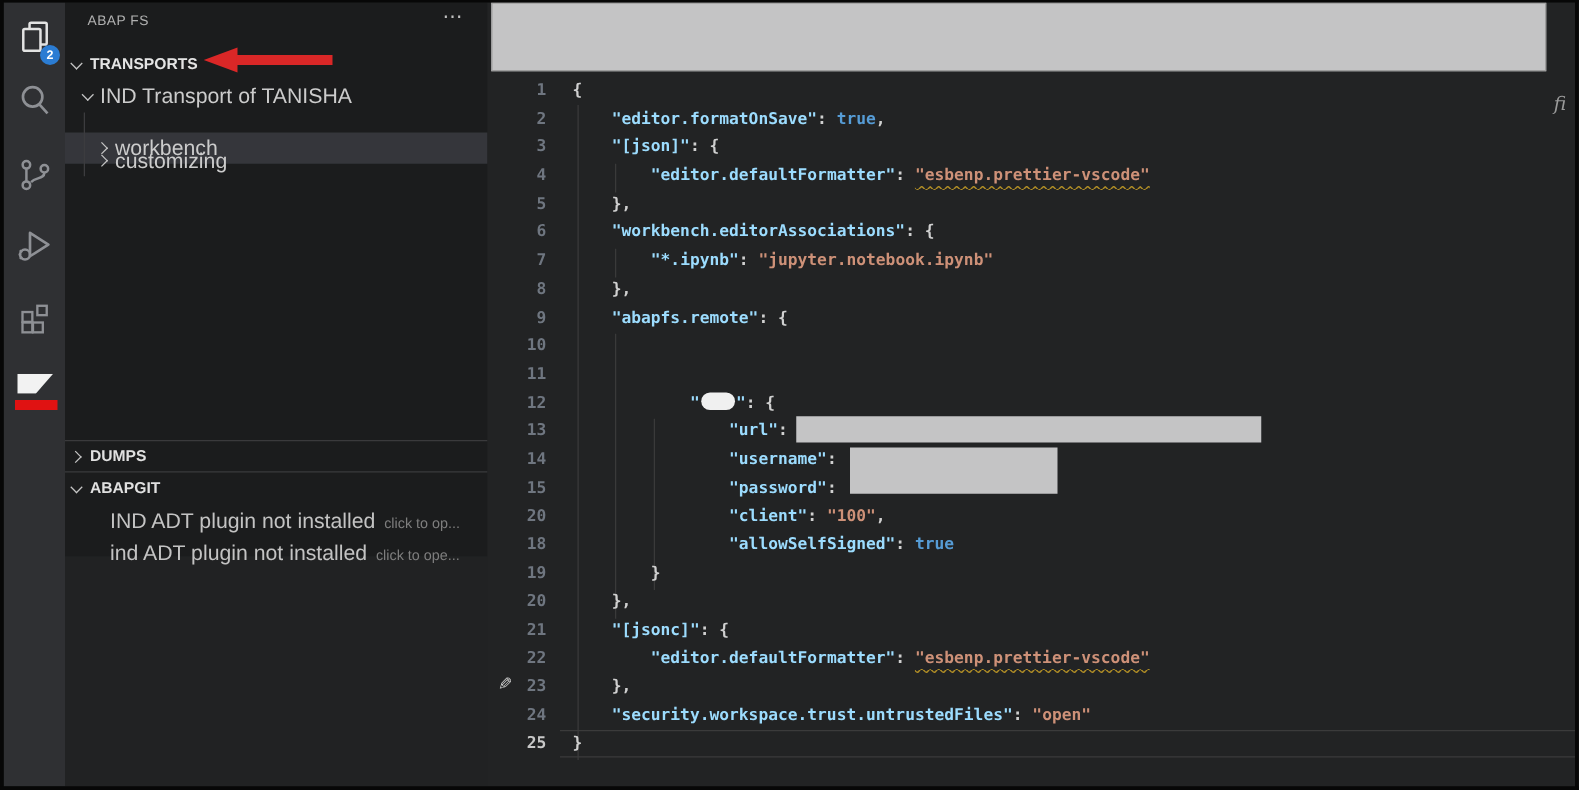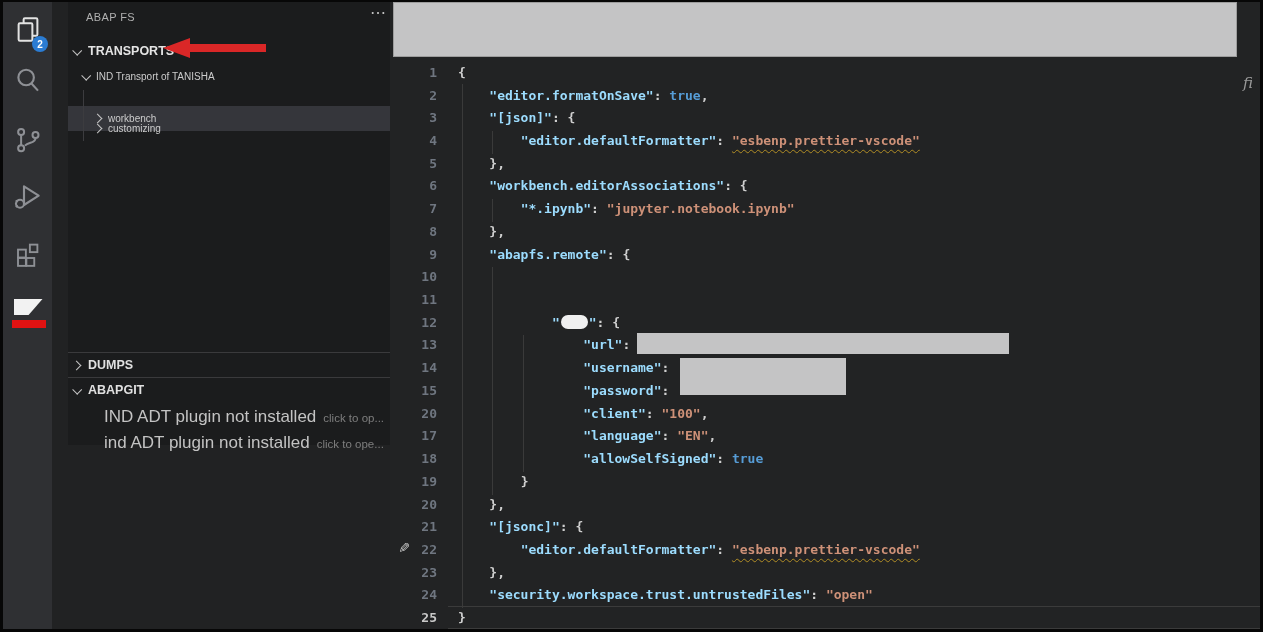--- a/index.html
+++ b/index.html
@@ -20,34 +20,34 @@
   .ab-item svg { display:block; }
   .badge { position:absolute; right:4px; bottom:-2px; width:16px; height:16px; border-radius:50%;
            background:#2b7cd3; color:#fff; font-size:10px; font-weight:bold;
            display:flex; align-items:center; justify-content:center; }
   .abap-glyph { position:relative; width:32px; height:30px; }
   .abap-trapezoid { position:absolute; left:2px; top:2px; width:29px; height:16px; background:#f2f2f2;
                     clip-path:polygon(0 0, 100% 0, 52% 100%, 0 100%); }
   .abap-bar { position:absolute; left:0; top:23px; width:34px; height:8px; background:#e01212; }
 
   
-  .sidebar { position:absolute; left:52px; top:2px; width:338px; height:443px; background:#1b1c1d; color:#cfcfcf;margin-left:16px; }
+  .sidebar { position:absolute; left:52px; top:2px; width:338px; height:443px; background:#1b1c1d; color:#cfcfcf; }
   .sb-title-row { position:absolute; left:0; top:0; width:100%; height:30px; display:flex; align-items:center; }
   .sb-title { margin-left:18px; font-size:11px; letter-spacing:.4px; color:#b0b0b0; }
   .sb-more { position:absolute; right:18px; top:1px; font-size:16px; letter-spacing:2px; color:#c0c0c0; cursor:pointer; }
 
   .chev { display:inline-block; width:7px; height:7px; border-right:1.7px solid #c5c5c5; border-bottom:1.7px solid #c5c5c5; flex:0 0 auto; }
   .chev.down { transform:rotate(45deg) translateY(-1px); }
   .chev.right { transform:rotate(-45deg); }
 
   .row { display:flex; align-items:center; cursor:pointer; }
   .transports-header { position:absolute; left:0; top:38px; width:100%; height:22px; padding-left:5px; gap:8px; }
   .transports-header .lbl { font-size:12.5px; font-weight:bold; color:#e4e4e4; }
 
-  .tree-row { position:absolute; width:100%; height:25px; gap:7px; font-size:10px; color:#cccccc; }
+  .tree-row { position:absolute; width:100%; height:25px; gap:7px; font-size:17px; color:#cccccc; }
   .tree-row.sel { background:#35363b; }
   .indent-guide-tree { position:absolute; left:15px; top:88px; width:1px; height:51px; background:#3c3c3f; }
 
   .lower { position:absolute; left:0; top:350px; width:100%; }
   .sec-header { position:relative; width:100%; height:25px; display:flex; align-items:center; gap:8px; padding-left:5px;
                 border-top:1px solid #3a3a3c; cursor:pointer;text-align:right; }
   .sec-header .lbl { font-size:12.5px; font-weight:bold; color:#e0e0e0; }
   .git-item { position:relative; width:100%; height:26px; display:flex; align-items:baseline; gap:7px; padding-left:36px; cursor:pointer; }
   .git-item .lbl { font-size:17px; color:#c3c3c3; }
   .git-item .hint { font-size:11.5px; color:#7e7e7e; }
@@ -209,21 +209,20 @@
         <div class="cl"><span class="ln">7</span><span class="lc"><span class="tok-p">        </span><span class="tok-k">"*.ipynb"</span><span class="tok-p">: </span><span class="tok-s">"jupyter.notebook.ipynb"</span></span></div>
         <div class="cl"><span class="ln">8</span><span class="lc"><span class="tok-p">    </span><span class="tok-p">},</span></span></div>
         <div class="cl"><span class="ln">9</span><span class="lc"><span class="tok-p">    </span><span class="tok-k">"abapfs.remote"</span><span class="tok-p">: </span><span class="tok-p">{</span></span></div>
         <div class="cl"><span class="ln">10</span><span class="lc"></span></div>
         <div class="cl"><span class="ln">11</span><span class="lc"></span></div>
         <div class="cl"><span class="ln">12</span><span class="lc"><span class="tok-p">            </span><span class="tok-k">"</span><span class="tok-pill"></span><span class="tok-k">"</span><span class="tok-p">: </span><span class="tok-p">{</span></span></div>
         <div class="cl"><span class="ln">13</span><span class="lc"><span class="tok-p">                </span><span class="tok-k">"url"</span><span class="tok-p">: </span></span></div>
         <div class="cl"><span class="ln">14</span><span class="lc"><span class="tok-p">                </span><span class="tok-k">"username"</span><span class="tok-p">:</span></span></div>
         <div class="cl"><span class="ln">15</span><span class="lc"><span class="tok-p">                </span><span class="tok-k">"password"</span><span class="tok-p">:</span></span></div>
         <div class="cl"><span class="ln">20</span><span class="lc"><span class="tok-p">                </span><span class="tok-k">"client"</span><span class="tok-p">: </span><span class="tok-s">"100"</span><span class="tok-p">,</span></span></div>
-        <div class="cl"><span class="ln">17</span><span class="lc"><span class="tok-p">                </span><span class="tok-k">"language"</span><span class="tok-p">: </span><span class="tok-s">"EN"</span><span class="tok-p">,</span></span></div>
         <div class="cl"><span class="ln">18</span><span class="lc"><span class="tok-p">                </span><span class="tok-k">"allowSelfSigned"</span><span class="tok-p">: </span><span class="tok-b">true</span></span></div>
         <div class="cl"><span class="ln">19</span><span class="lc"><span class="tok-p">        </span><span class="tok-p">}</span></span></div>
         <div class="cl"><span class="ln">20</span><span class="lc"><span class="tok-p">    </span><span class="tok-p">},</span></span></div>
         <div class="cl"><span class="ln">21</span><span class="lc"><span class="tok-p">    </span><span class="tok-k">"[jsonc]"</span><span class="tok-p">: </span><span class="tok-p">{</span></span></div>
         <div class="cl"><span class="ln">22</span><span class="lc"><span class="tok-p">        </span><span class="tok-k">"editor.defaultFormatter"</span><span class="tok-p">: </span><span class="tok-sq">"esbenp.prettier-vscode"</span></span></div>
         <div class="cl"><span class="ln">23</span><span class="lc"><span class="tok-p">    </span><span class="tok-p">},</span></span></div>
         <div class="cl"><span class="ln">24</span><span class="lc"><span class="tok-p">    </span><span class="tok-k">"security.workspace.trust.untrustedFiles"</span><span class="tok-p">: </span><span class="tok-s">"open"</span></span></div>
         <div class="cl active"><span class="ln">25</span><span class="lc"><span class="tok-p">}</span></span></div>
       </div>
   </div>

